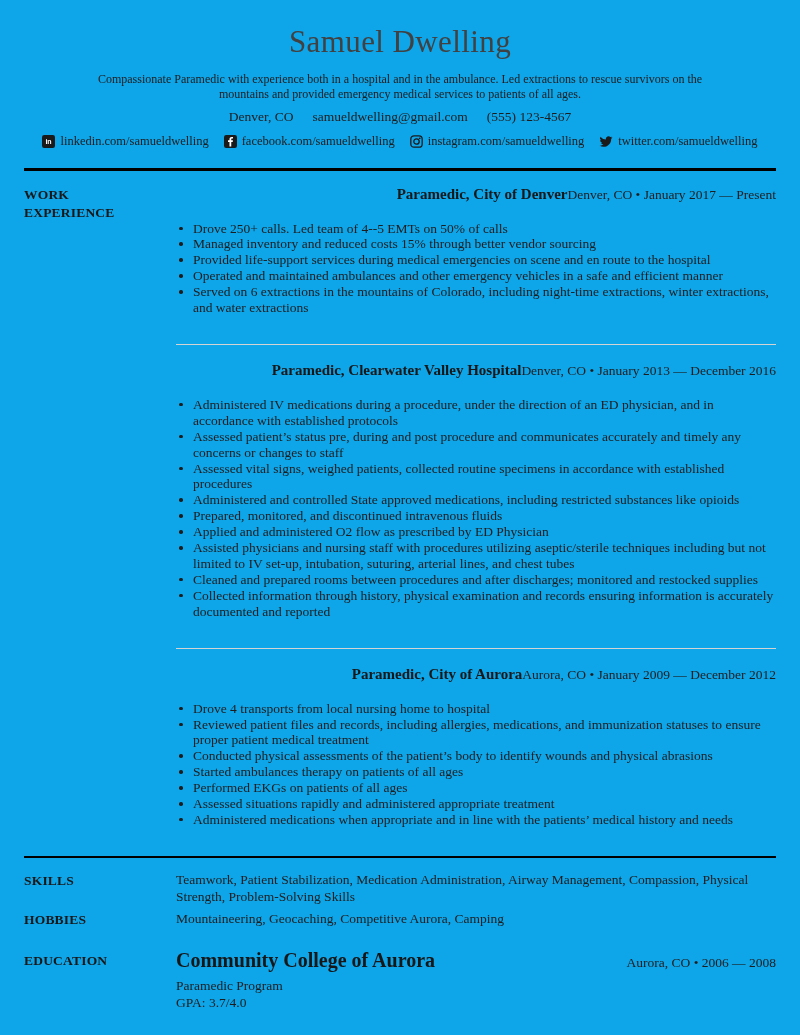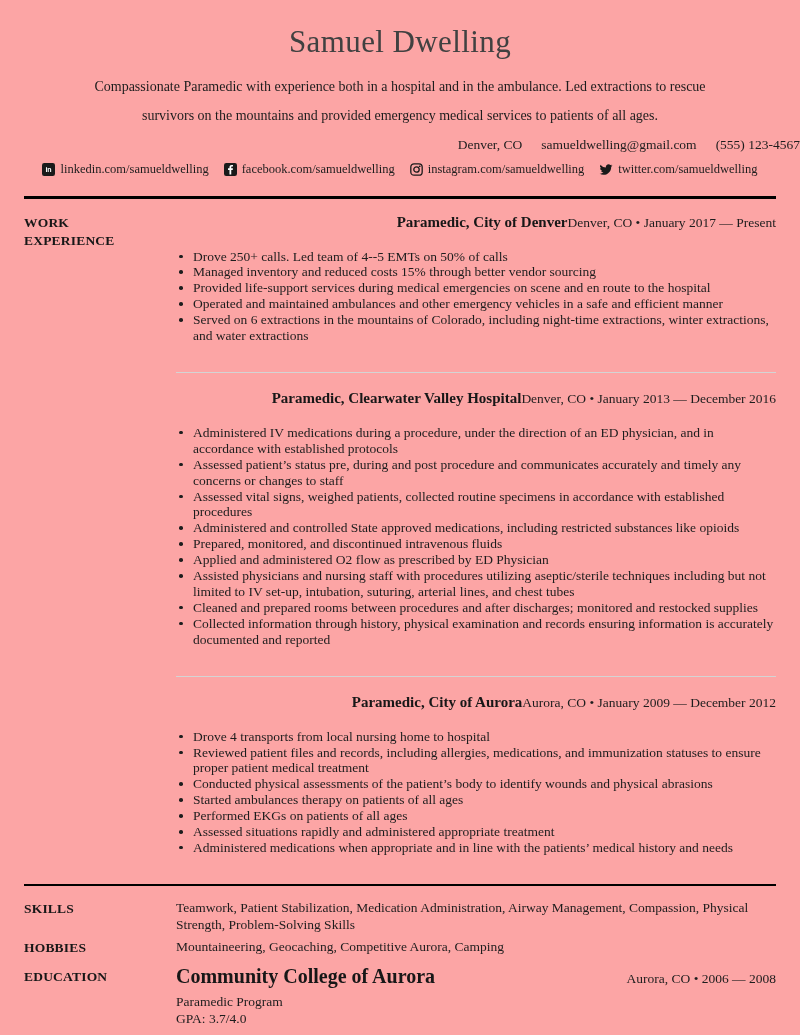--- a/index.html
+++ b/index.html
@@ -2,42 +2,42 @@
 <html><head>
 <meta charset="utf-8">
 <style>
   * { box-sizing: border-box; margin: 0; padding: 0; }
   html, body { width: 800px; height: 1035px; background: #ffffff; overflow: hidden; }
   body {
     font-family: "Liberation Serif", "DejaVu Serif", serif;
     color: #1d1d1d;
     -webkit-font-smoothing: antialiased;
   }
-  .page { width: 800px; height: 1035px; background: #fca5a5; }
+  .page { width: 800px; height: 1035px; background: #0ea5e9; }
 
   
   .header { text-align: center; padding-top: 25px; }
   .name {
     font-size: 31px;
     font-weight: 400;
     line-height: 34px;
     color: #414141;
     letter-spacing: 0.4px;
   }
   .summary {
     margin: 13px auto 4px;
     max-width: 652px;
-    font-size: 14px;
-    line-height: 29px;
+    font-size: 12px;
+    line-height: 15px;
     color: #1d1d1d;
   }
   .contact {
     margin-top: 7px;
     display: flex;
-    justify-content: flex-end;
+    justify-content: center;
     gap: 19px;
     font-size: 13.5px;
     line-height: 16px;
   }
   .social {
     margin-top: 9px;
     display: flex;
     justify-content: center;
     align-items: center;
     gap: 15px;
@@ -80,21 +80,21 @@
     left: 3px; top: 6px;
     width: 3.5px; height: 3.5px;
     border-radius: 50%;
     background: #1d1d1d;
   }
 
   
   .bottom { padding: 13px 24px 0; }
   .brow { display: flex; align-items: flex-start; }
   .brow + .brow { margin-top: 5px; }
-  .brow.edu-row { margin-top: 10px; }
+  .brow.edu-row { margin-top: 22px; }
   .btext { flex: 1 1 auto; font-size: 13.5px; line-height: 17px; }
   .edu-header { display: flex; justify-content: space-between; align-items: baseline; }
   .edu-school { font-size: 20px; font-weight: 700; line-height: 18px; color: #171717; }
   .edu-meta { font-size: 13.5px; line-height: 18px; white-space: nowrap; }
   .edu-lines { margin-top: 5px; font-size: 13.5px; line-height: 17px; }
 </style>
 </head>
 <body>
 
 <div class="page">

